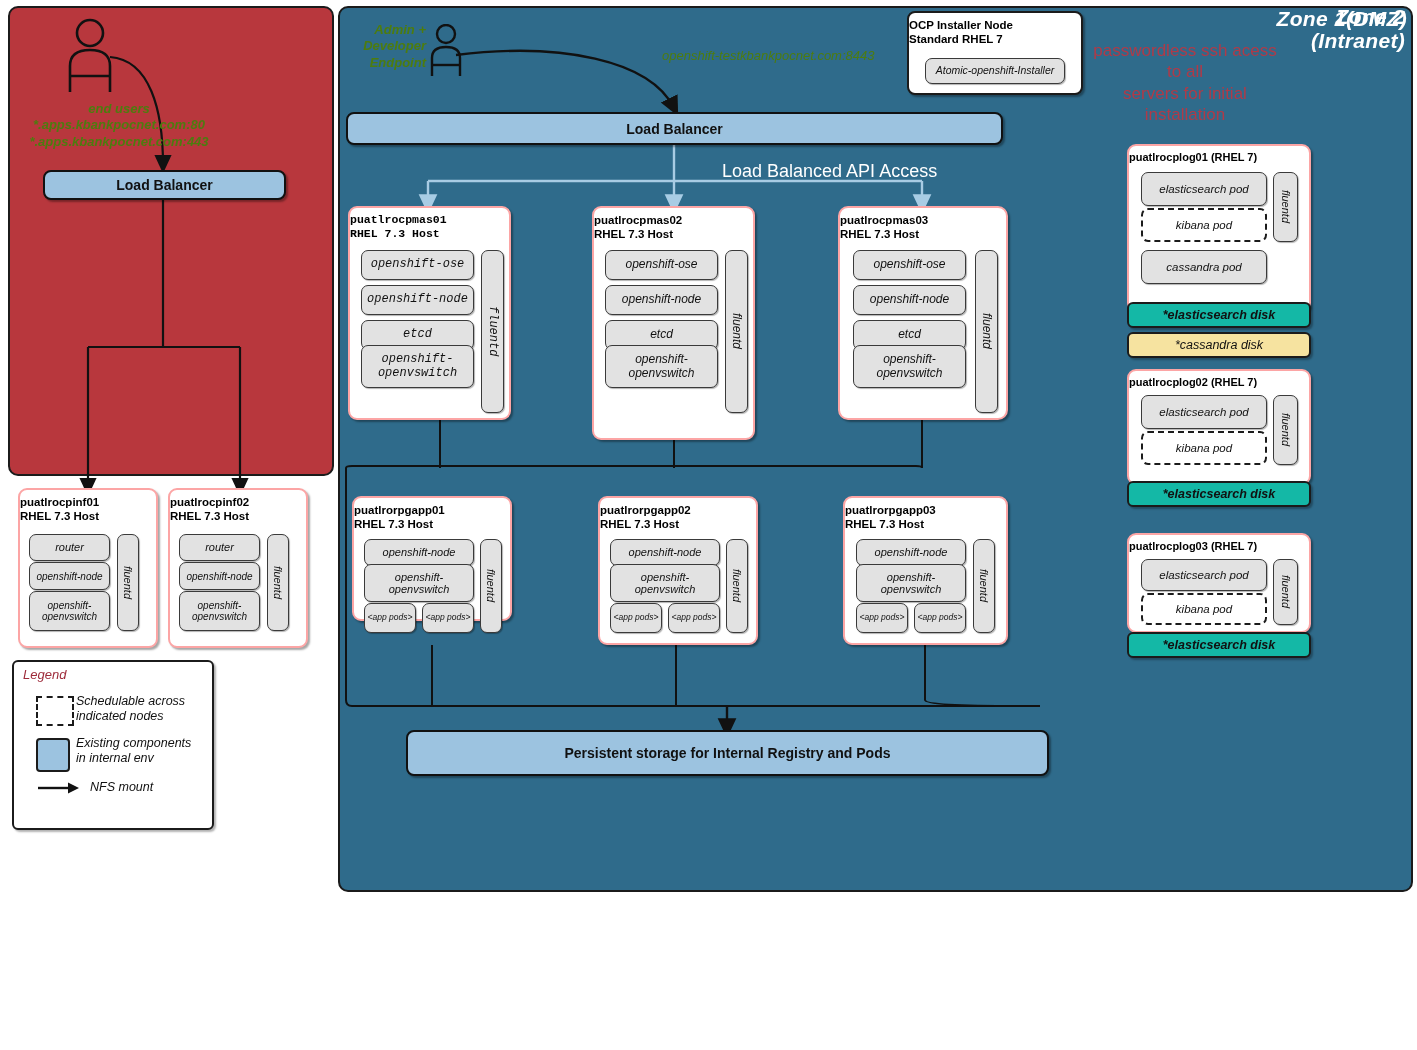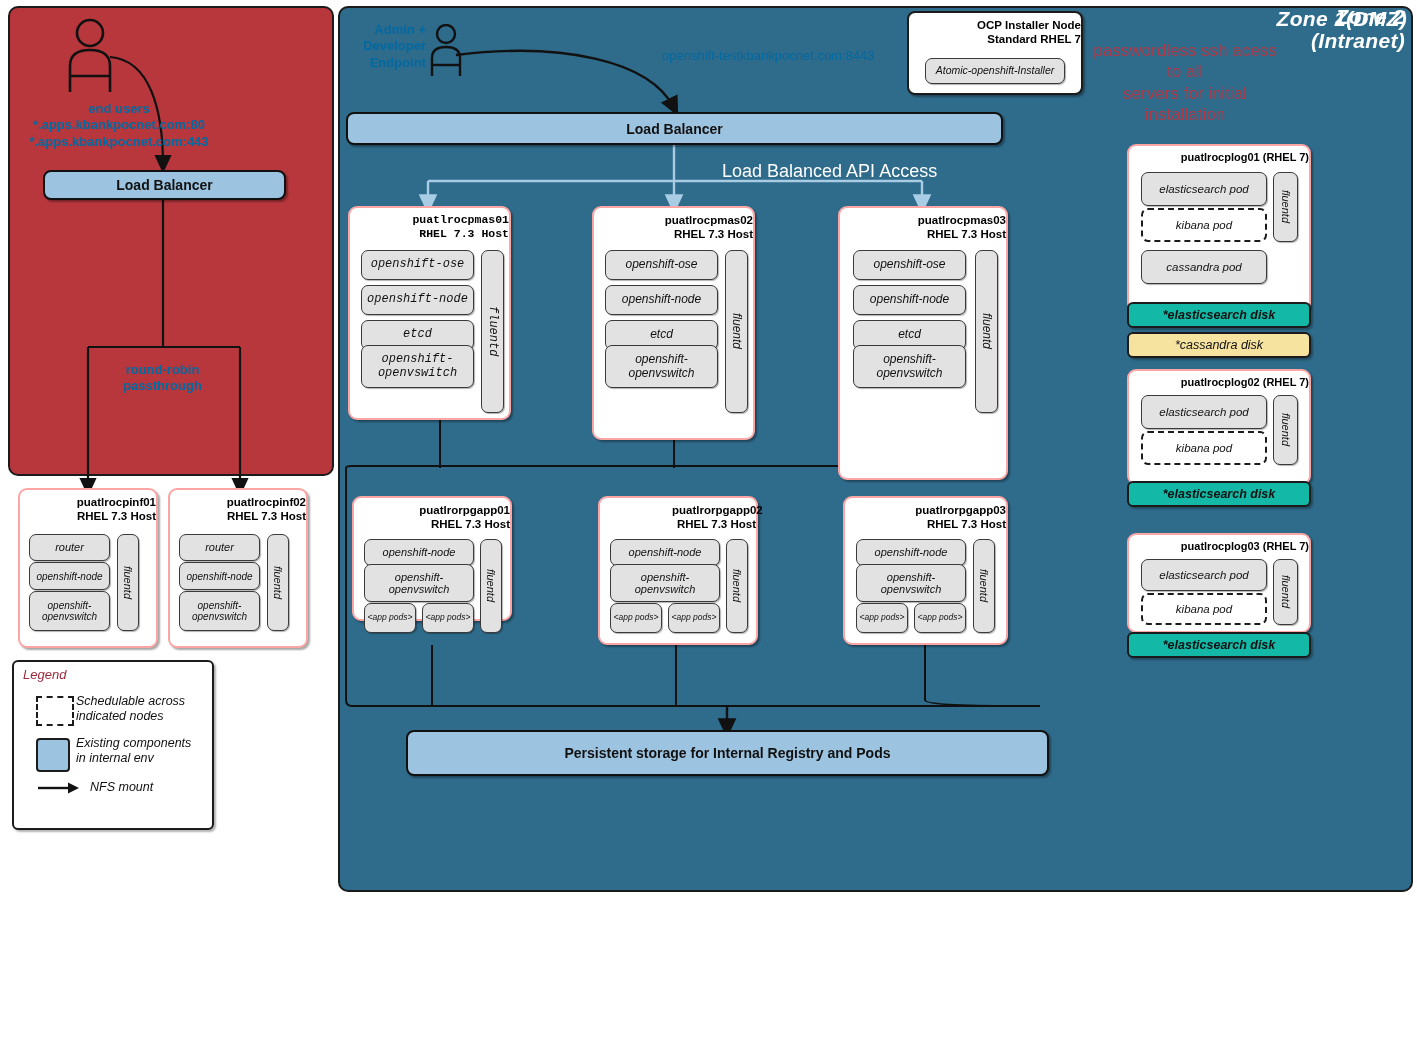--- a/index.html
+++ b/index.html
@@ -16,22 +16,22 @@
               font-size:21px;letter-spacing:.3px;text-align:right;line-height:1.12;}
   #zone1-title{right:10px;top:7px;}
   #zone2-title{right:12px;top:5px;}
 
   
   #wires{position:absolute;left:0;top:0;width:1417px;height:1050px;pointer-events:none;}
 
   
   .host{position:absolute;background:#ffffff;border:2px solid #fca5a5;border-radius:9px;
         box-shadow:2px 2px 2px rgba(0,0,0,.35);box-sizing:border-box;}
-  .host-title{text-align:right;font-weight:bold;font-size:11.5px;color:#000;
-              line-height:1.22;padding-top:5px;margin-left:24px;}
+  .host-title{text-align:left;font-weight:bold;font-size:11.5px;color:#000;
+              line-height:1.22;padding-top:5px;}
   .host-title.small{font-size:11px;}
   .comp{background:#e2e2e2;border:1.6px solid #3a3a3a;border-radius:7px;
         font-style:italic;font-size:12px;color:#111;display:flex;align-items:center;
         justify-content:center;text-align:center;box-sizing:border-box;line-height:1.1;
         box-shadow:1px 1px 1px rgba(0,0,0,.30);}
   .comp.dashed{background:#ffffff;border:2px dashed #1b1b1b;box-shadow:none;}
   .comp.tiny{font-size:8.5px;}
   .fluentd{background:#e2e2e2;border:1.6px solid #3a3a3a;border-radius:7px;
            font-style:italic;font-size:12px;color:#111;display:flex;align-items:center;
            justify-content:center;writing-mode:vertical-rl;text-orientation:mixed;
@@ -43,21 +43,21 @@
           font-size:14px;color:#111;box-sizing:border-box;box-shadow:2px 2px 2px rgba(0,0,0,.35);}
 
   
   .disk{position:absolute;border:2px solid #1b1b1b;border-radius:6px;display:flex;
         align-items:center;justify-content:center;font-style:italic;font-size:12.5px;
         color:#111;box-sizing:border-box;box-shadow:2px 2px 2px rgba(0,0,0,.3);}
   .disk.es{background:#14b8a6;font-weight:bold;}
   .disk.cass{background:#f6e3a0;}
 
   
-  .ftext{position:absolute;color:#0369a1;font-weight:bold;
+  .ftext{position:absolute;font-style:italic;color:#4d7c0f;font-weight:bold;
          font-size:13px;line-height:1.25;}
   .ftext.plain{font-weight:normal;}
   .redtext{position:absolute;color:#b03a48;font-size:17px;text-align:center;line-height:1.25;}
   .whitelabel{position:absolute;color:#ffffff;font-size:18px;font-weight:normal;}
 
   
   #installer{position:absolute;left:907px;top:11px;width:172px;height:80px;background:#fff;
              border:2px solid #1b1b1b;border-radius:8px;box-shadow:2px 2px 2px rgba(0,0,0,.35);}
 
   
@@ -133,24 +133,20 @@
   </svg>
 
   <div class="ftext" style="left:14px;top:101px;width:210px;text-align:center;">
     <div>end users</div>
     <div>*.apps.kbankpocnet.com:80</div>
     <div>*.apps.kbankpocnet.com:443</div>
   </div>
 
   <div class="lb-bar" style="left:43px;top:170px;width:243px;height:30px;">Load Balancer</div>
 
-  <div class="ftext" style="left:70px;top:362px;width:185px;text-align:center;">
-    <div>round-robin</div>
-    <div>passthrough</div>
-  </div>
 
   <div class="ftext" style="left:352px;top:22px;width:74px;text-align:right;">
     <div>Admin +</div>
     <div>Developer</div>
     <div>Endpoint</div>
   </div>
 
   <svg style="position:absolute;left:424px;top:24px;width:50px;height:52px;" viewBox="0 0 50 52">
     <circle cx="22" cy="10" r="9" fill="none" stroke="#111" stroke-width="2.4"></circle>
     <path d="M8,52 L8,34 Q8,23 22,23 Q36,23 36,34 L36,52" fill="none" stroke="#111" stroke-width="2.4"></path>
@@ -193,21 +189,21 @@
       <div>puatlrocpmas02</div>
       <div>RHEL 7.3 Host</div>
     </div>
     <div class="comp" style="position:absolute;left:11px;top:42px;width:113px;height:30px;">openshift-ose</div>
     <div class="comp" style="position:absolute;left:11px;top:77px;width:113px;height:30px;">openshift-node</div>
     <div class="comp" style="position:absolute;left:11px;top:112px;width:113px;height:30px;">etcd</div>
     <div class="comp" style="position:absolute;left:11px;top:137px;width:113px;height:43px;">openshift-openvswitch</div>
     <div class="fluentd" style="position:absolute;left:131px;top:42px;width:23px;height:163px;">fluentd</div>
   </div>
 
-  <div class="host" style="left:838px;top:206px;width:170px;height:274px;">
+  <div class="host" style="left:838px;top:206px;width:170px;height:214px;border-radius:10px;">
     <div class="host-title">
       <div>puatlrocpmas03</div>
       <div>RHEL 7.3 Host</div>
     </div>
     <div class="comp" style="position:absolute;left:13px;top:42px;width:113px;height:30px;">openshift-ose</div>
     <div class="comp" style="position:absolute;left:13px;top:77px;width:113px;height:30px;">openshift-node</div>
     <div class="comp" style="position:absolute;left:13px;top:112px;width:113px;height:30px;">etcd</div>
     <div class="comp" style="position:absolute;left:13px;top:137px;width:113px;height:43px;">openshift-openvswitch</div>
     <div class="fluentd" style="position:absolute;left:135px;top:42px;width:23px;height:163px;">fluentd</div>
   </div>
@@ -239,21 +235,21 @@
       <div>puatlrorpgapp01</div>
       <div>RHEL 7.3 Host</div>
     </div>
     <div class="comp" style="position:absolute;left:10px;top:41px;width:110px;height:27px;font-size:11px;">openshift-node</div>
     <div class="comp" style="position:absolute;left:10px;top:66px;width:110px;height:38px;font-size:11px;">openshift-openvswitch</div>
     <div class="comp tiny" style="position:absolute;left:10px;top:105px;width:52px;height:30px;">&lt;app pods&gt;</div>
     <div class="comp tiny" style="position:absolute;left:68px;top:105px;width:52px;height:30px;">&lt;app pods&gt;</div>
     <div class="fluentd" style="position:absolute;left:126px;top:41px;width:22px;height:94px;font-size:11px;">fluentd</div>
   </div>
 
-  <div class="host" style="left:598px;top:496px;width:160px;height:149px;padding-left:48px;">
+  <div class="host" style="left:598px;top:496px;width:160px;height:149px;">
     <div class="host-title">
       <div>puatlrorpgapp02</div>
       <div>RHEL 7.3 Host</div>
     </div>
     <div class="comp" style="position:absolute;left:10px;top:41px;width:110px;height:27px;font-size:11px;">openshift-node</div>
     <div class="comp" style="position:absolute;left:10px;top:66px;width:110px;height:38px;font-size:11px;">openshift-openvswitch</div>
     <div class="comp tiny" style="position:absolute;left:10px;top:105px;width:52px;height:30px;">&lt;app pods&gt;</div>
     <div class="comp tiny" style="position:absolute;left:68px;top:105px;width:52px;height:30px;">&lt;app pods&gt;</div>
     <div class="fluentd" style="position:absolute;left:126px;top:41px;width:22px;height:94px;font-size:11px;">fluentd</div>
   </div>

